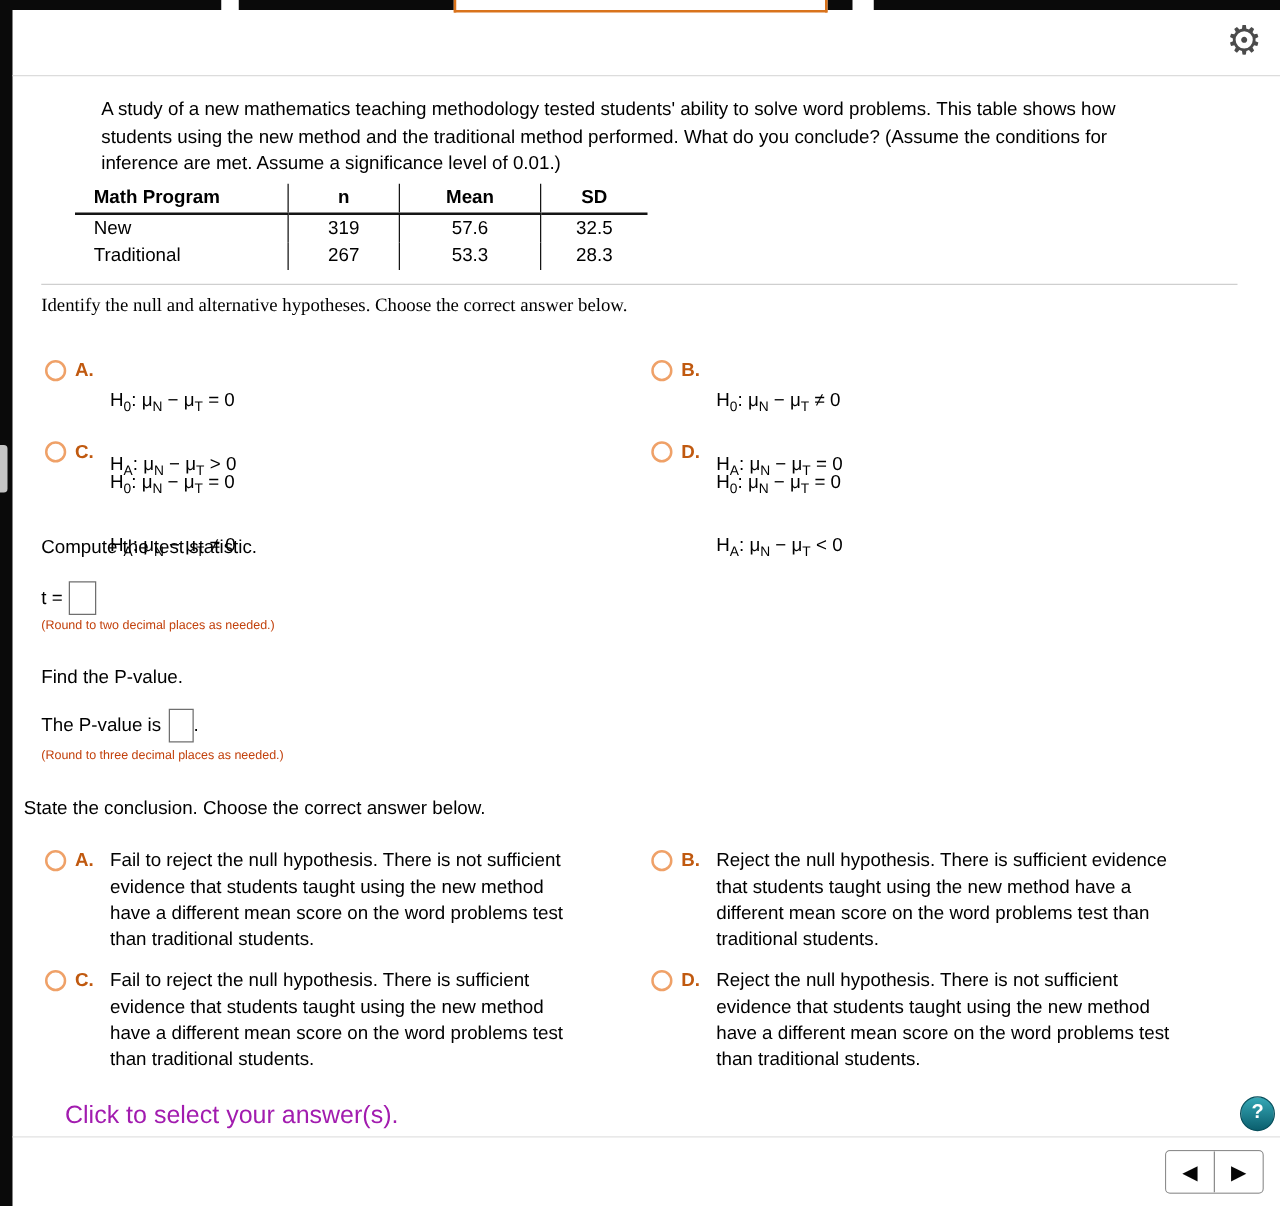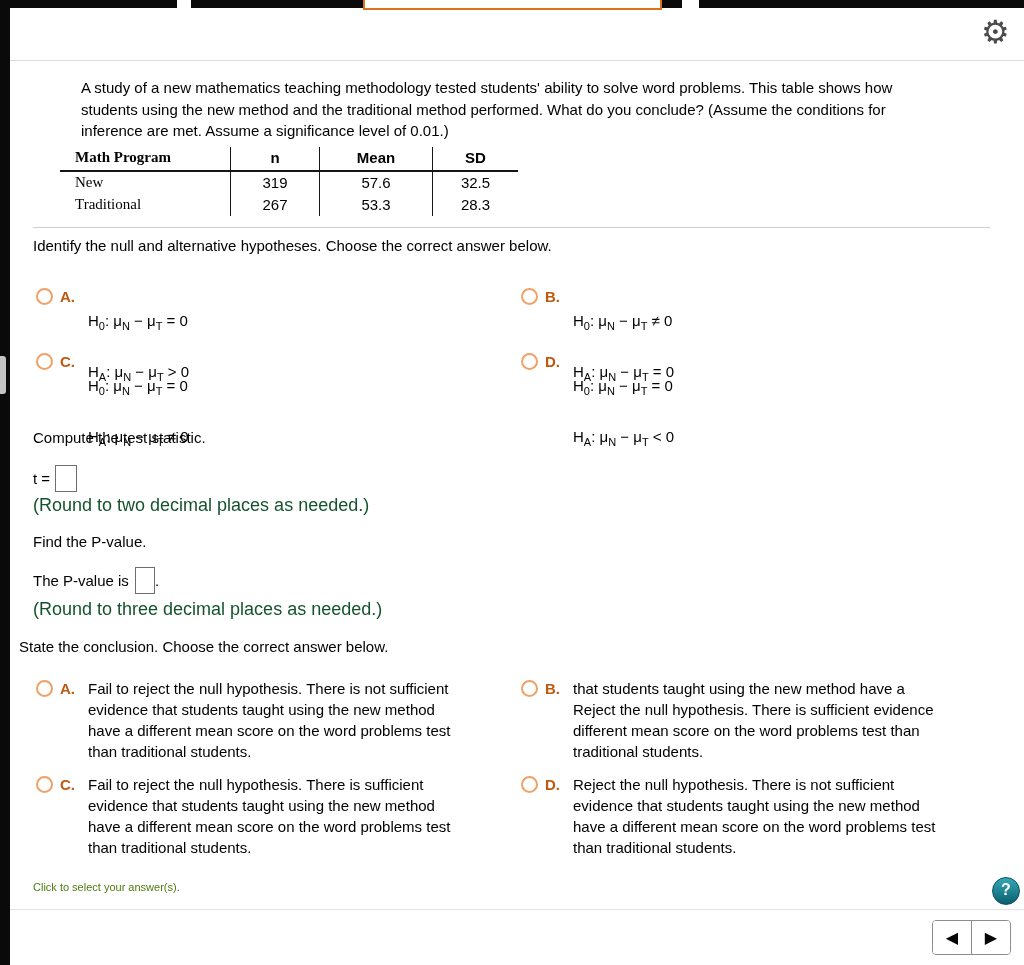--- a/index.html
+++ b/index.html
@@ -22,21 +22,21 @@
   .bottom-line{left:10px;top:909px;width:1014px;border-top:1px solid #e2e2e2;height:0;}
 
   
   .question{left:33px;top:77px;width:965px;margin-left:48px;}
   .q-line{font-size:15px;line-height:21.5px;white-space:nowrap;}
 
   
   .data-table{left:60px;top:147px;border-collapse:collapse;font-size:15px;}
   .data-table th{font-weight:bold;border-bottom:2px solid #151515;padding:2px 10px 4px;}
   .data-table td{padding:2px 10px 3px;}
-  .data-table .c1{width:145px;text-align:left;padding-left:15px;font-family:Liberation Serif, serif;}
+  .data-table .c1{width:145px;text-align:left;padding-left:15px;}
   .data-table .c2{width:68px;text-align:center;}
   .data-table .c3{width:92px;text-align:center;}
   .data-table .c4{width:65px;text-align:center;}
   .data-table .sep{border-left:1.5px solid #151515;}
 
   .divider{left:33px;top:227px;width:957px;border-top:1px solid #cfcfcf;height:0;}
   .section-label{font-size:15px;white-space:nowrap;}
 
   
   .opt{display:flex;align-items:flex-start;cursor:pointer;}
@@ -45,25 +45,25 @@
   .conc-opt .radio{margin-top:2px;}
   .opt-letter{font-weight:bold;color:#c0590f;font-size:15px;width:19px;margin-right:9px;flex:none;}
   .hyp-opt .opt-letter{line-height:27px;}
   .conc-opt .opt-letter{line-height:21px;}
   .formulas{display:flex;flex-direction:column;font-size:15px;}
   .f-line{line-height:27px;height:27px;white-space:nowrap;margin-top:24px;}
   sub{font-size:11px;}
   .conc-text{font-size:15px;}
   .conc-line{line-height:21px;white-space:nowrap;}
 
-  .hint{color:#14532d;font-size:18px;white-space:nowrap;}
+  .hint{color:#c2410c;font-size:10px;white-space:nowrap;}
   .inline-row{display:flex;align-items:center;font-size:15px;}
   .ans-box{display:inline-block;width:20px;height:25px;border:1px solid #6f6f6f;background:#fff;cursor:text;}
 
-  .status{color:#4d7c0f;font-size:11px;white-space:nowrap;}
+  .status{color:#a21caf;font-size:20px;white-space:nowrap;margin-left:19px;}
 
   .help-btn{left:992px;top:877px;width:26px;height:26px;border-radius:50%;
     background:linear-gradient(#35a8b6,#0b5f6e);border:1px solid #09505d;
     color:#fff;font-weight:bold;font-size:16px;text-align:center;line-height:24px;cursor:pointer;}
 
   .nav-group{left:932px;top:920px;display:flex;border:1px solid #8d8d8d;border-radius:4px;background:#fff;overflow:hidden;}
   .nav-btn{width:38px;height:33px;display:flex;align-items:center;justify-content:center;
     font-size:16px;color:#050505;background:#fff;cursor:pointer;}
   .nav-btn + .nav-btn{border-left:1px solid #8d8d8d;}
 </style>
@@ -106,21 +106,21 @@
       <td class="c1">Traditional</td>
       <td class="c2 sep">267</td>
       <td class="c3 sep">53.3</td>
       <td class="c4 sep">28.3</td>
     </tr>
   </tbody>
 </table>
 
 <div class="abs divider"></div>
 
-<div class="abs section-label" style="left:33px;top:237px;">Identify the null and alternative hypotheses. Choose the correct answer below.</div>
+<div class="abs section-label" style="left:33px;top:237px;font-family:Liberation Serif, serif;">Identify the null and alternative hypotheses. Choose the correct answer below.</div>
 
 <div class="abs opt hyp-opt" style="left:36px;top:283px;">
   <span class="radio"></span>
   <span class="opt-letter">A.</span>
   <span class="formulas">
     <span class="f-line">H<sub>0</sub>: μ<sub>N</sub> − μ<sub>T</sub> = 0</span>
     <span class="f-line">H<sub>A</sub>: μ<sub>N</sub> − μ<sub>T</sub> &gt; 0</span>
   </span>
 </div>
 <div class="abs opt hyp-opt" style="left:521px;top:283px;">
@@ -172,22 +172,22 @@
     <div class="conc-line">Fail to reject the null hypothesis. There is not sufficient</div>
     <div class="conc-line">evidence that students taught using the new method</div>
     <div class="conc-line">have a different mean score on the word problems test</div>
     <div class="conc-line">than traditional students.</div>
   </span>
 </div>
 <div class="abs opt conc-opt" style="left:521px;top:678px;">
   <span class="radio"></span>
   <span class="opt-letter">B.</span>
   <span class="conc-text">
+    <div class="conc-line">Reject the null hypothesis. There is sufficient evidence</div>
     <div class="conc-line">that students taught using the new method have a</div>
-    <div class="conc-line">Reject the null hypothesis. There is sufficient evidence</div>
     <div class="conc-line">different mean score on the word problems test than</div>
     <div class="conc-line">traditional students.</div>
   </span>
 </div>
 <div class="abs opt conc-opt" style="left:36px;top:774px;">
   <span class="radio"></span>
   <span class="opt-letter">C.</span>
   <span class="conc-text">
     <div class="conc-line">Fail to reject the null hypothesis. There is sufficient</div>
     <div class="conc-line">evidence that students taught using the new method</div>

